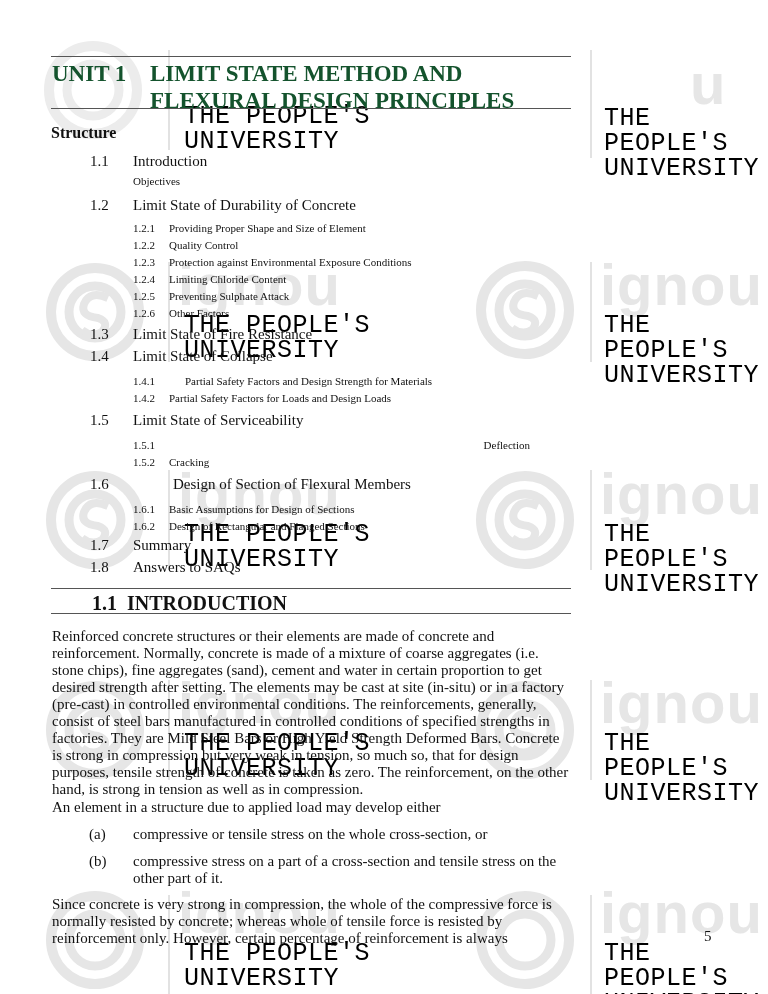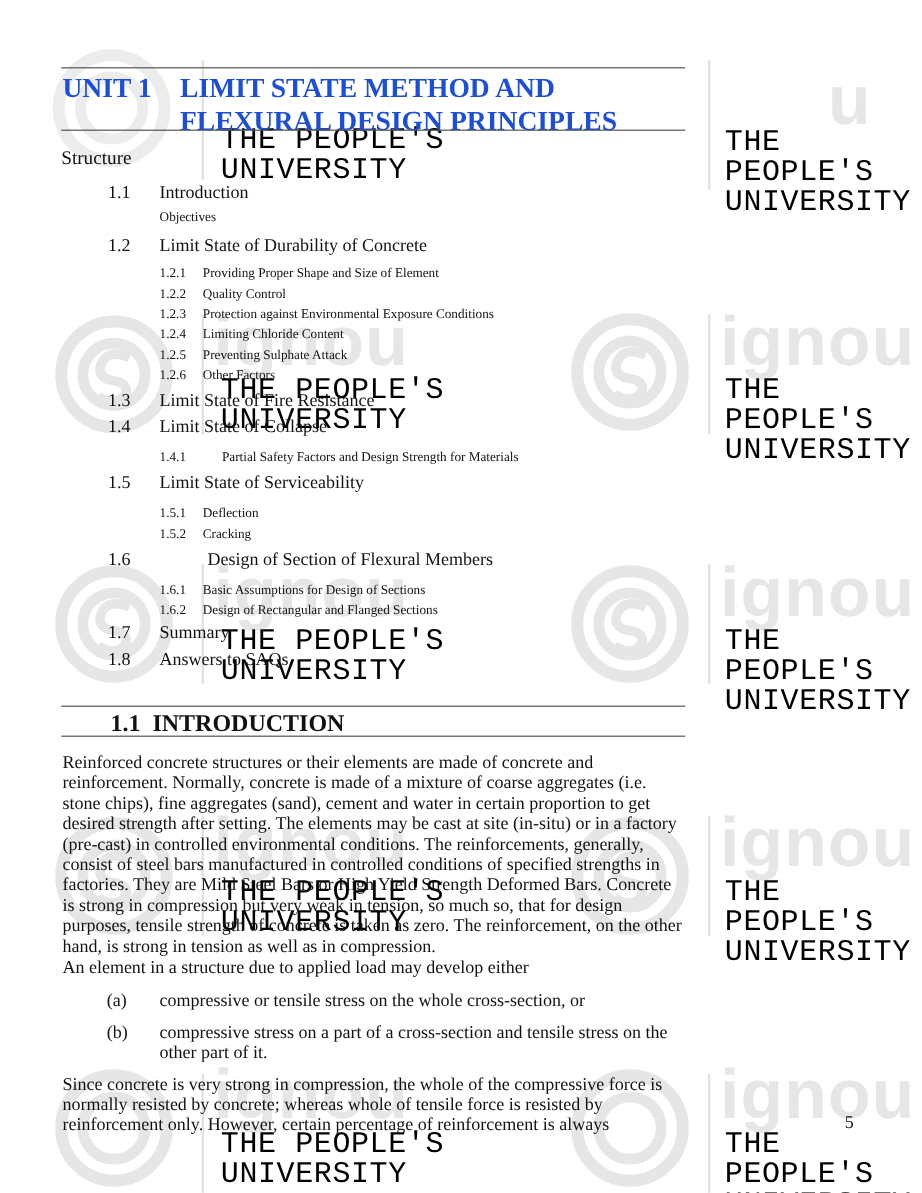--- a/index.html
+++ b/index.html
@@ -9,24 +9,24 @@
   
   .wm { position:absolute; color:#000000; font-family:Liberation Mono, monospace; pointer-events:none; }
   .wm .line1, .wm .line2 { display:block; line-height:1; letter-spacing:0.5px; }
   .wm-text { font-size:25px; }
   .wm-ignou { position:absolute; font-family:"Liberation Sans", sans-serif; font-weight:bold; color:#e6e6e6; font-size:58px; line-height:1; letter-spacing:1px; }
   .wm-divider { position:absolute; width:2px; background:#e2e2e2; }
   .wm-logo { position:absolute; }
 
   
   .rule { position:absolute; left:51px; width:520px; height:1px; background:#555; }
-  .unit-title { position:absolute; left:52px; top:60px; font-weight:bold; font-size:23px; line-height:27px; color:#1d4ed8; }
+  .unit-title { position:absolute; left:52px; top:60px; font-weight:bold; font-size:23px; line-height:27px; color:#14532d; }
   .unit-title .num { display:inline-block; width:98px; }
   .unit-title .t2 { padding-left:98px;text-align:right; }
-  .structure-label { position:absolute; left:51px; top:124px; font-weight:normal; font-size:16px; }
+  .structure-label { position:absolute; left:51px; top:124px; font-weight:bold; font-size:16px; }
 
   .toc { position:absolute; left:90px; top:148px; width:440px; }
   .toc-main { display:flex; font-size:15px; height:22px; align-items:flex-end; }
   .toc-main .n { width:43px; }
   .toc-sub { display:flex; font-size:11px; height:17px; align-items:flex-end; padding-left:43px; }
   .toc-sub .n { width:36px; }
   .toc-obj { font-size:11px; padding-left:43px; height:22px; display:flex; align-items:center; }
 
   .sec-head { position:absolute; left:52px; top:592px; font-weight:bold; font-size:20px;margin-left:40px; }
   .body-text { position:absolute; left:52px; width:518px; font-size:15px; line-height:17px; }
@@ -219,26 +219,30 @@
       <span>Limit State of Fire Resistance</span>
     </div>
   <div class="toc-main">
       <span class="n">1.4</span>
       <span>Limit State of Collapse</span>
     </div>
   <div class="toc-sub" style="margin-top:5px;gap:16px;">
       <span class="n">1.4.1</span>
       <span>Partial Safety Factors and Design Strength for Materials</span>
     </div>
+  <div class="toc-sub">
+      <span class="n">1.4.2</span>
+      <span>Partial Safety Factors for Loads and Design Loads</span>
+    </div>
 
   <div class="toc-main" style="height:25px;">
       <span class="n">1.5</span>
       <span>Limit State of Serviceability</span>
     </div>
-  <div class="toc-sub" style="margin-top:5px;">
+  <div class="toc-sub" style="margin-top:5px;justify-content:space-between;">
       <span class="n">1.5.1</span>
       <span>Deflection</span>
     </div>
   <div class="toc-sub">
       <span class="n">1.5.2</span>
       <span>Cracking</span>
     </div>
 
   <div class="toc-main" style="height:25px;gap:40px;">
       <span class="n">1.6</span>

